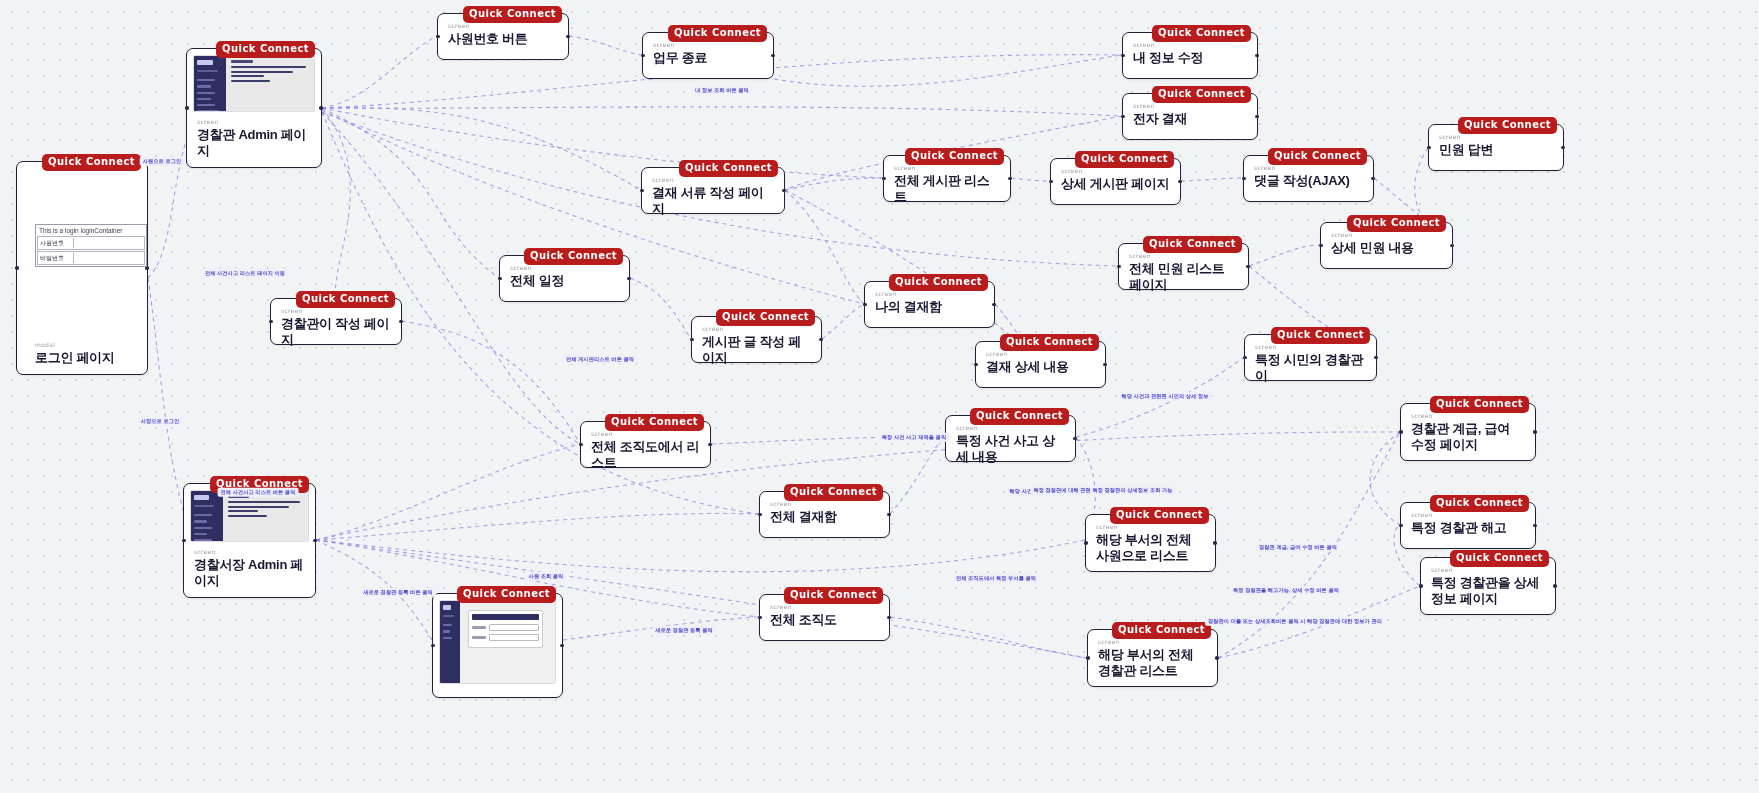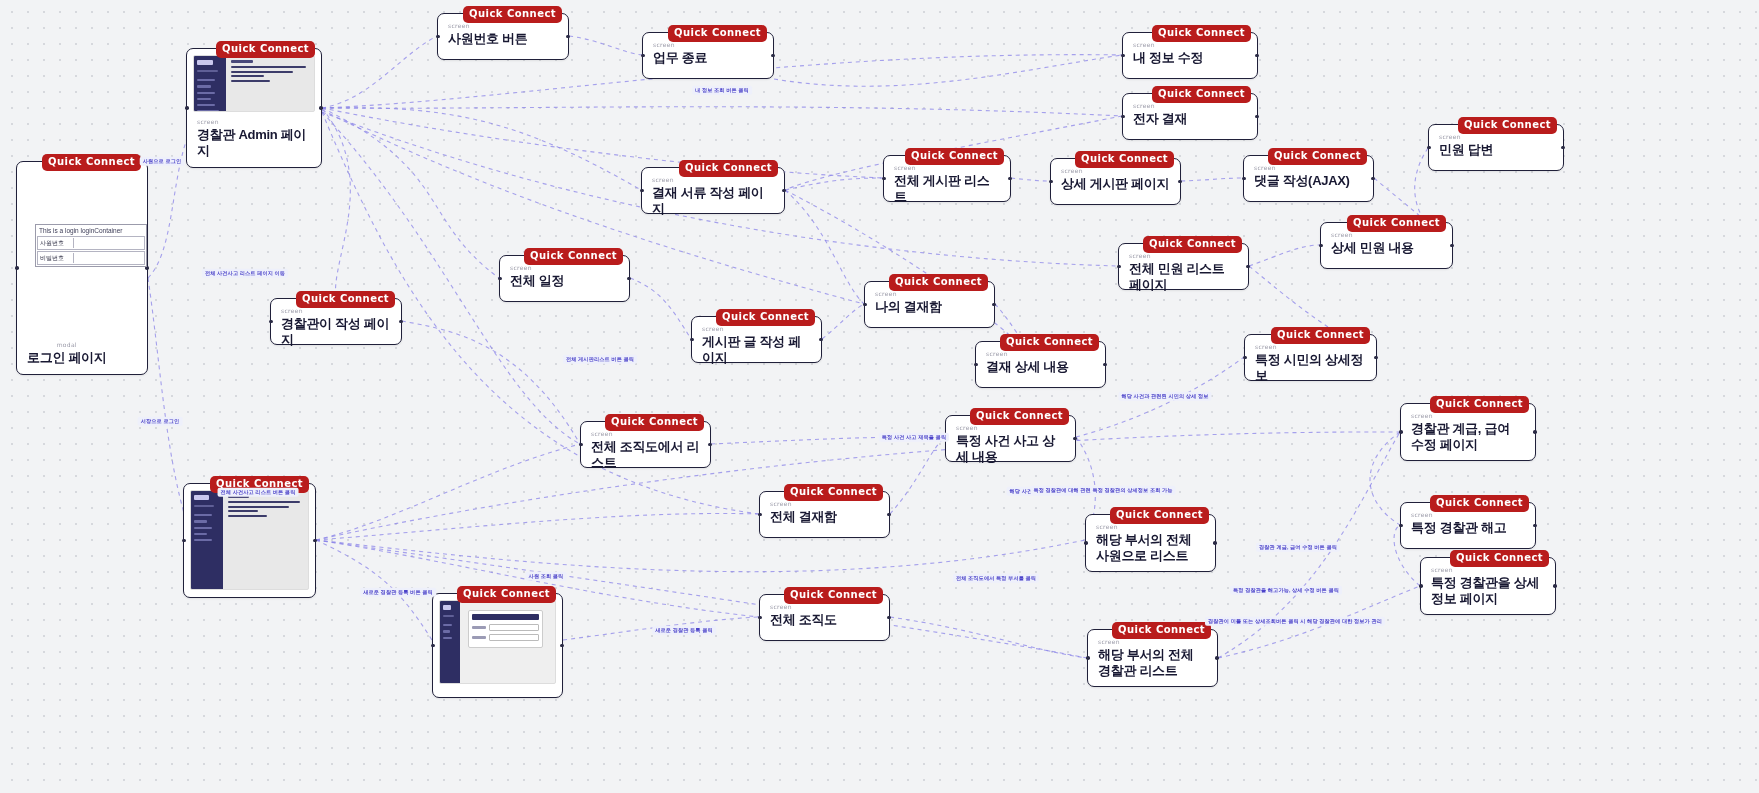--- a/index.html
+++ b/index.html
@@ -245,23 +245,22 @@
     white-space: nowrap;
   }
   .login-row .lv {
     flex: 1;
     background: #fff;
     border-left: 1px solid #b4b4c2;
     margin: 1px;
   }
   .login-meta {
     position: absolute;
-    left: 10px;
+    left: 18px;
     bottom: 8px;
-    text-align: center;
   }
 </style>
 </head>
 <body>
 
 <div id="canvas">
 
   <svg id="edge-layer" viewBox="0 0 1759 793">
 
     <path d="M148 278 C 175 250, 170 180, 190 130"></path>
@@ -566,21 +565,21 @@
           </div>
         </div>
       </div>
       <div class="card" style="left: 1244px; top: 334px; width: 133px; height: 47px;">
         <div class="qc-badge">Quick Connect</div>
         <span class="handle l"></span>
         <span class="handle r"></span>
         <div class="card-body">
           <div class="">
             <div class="card-kind">screen</div>
-            <div class="card-title">특정 시민의 상세정보</div>
+            <div class="card-title">특정 시민의 경찰관이</div>
           </div>
         </div>
       </div>
       <div class="card" style="left: 1400px; top: 403px; width: 136px; height: 58px;">
         <div class="qc-badge">Quick Connect</div>
         <span class="handle l"></span>
         <span class="handle r"></span>
         <div class="card-body">
           <div class="">
             <div class="card-kind">screen</div>
@@ -636,20 +635,24 @@
               <div class="thumb-nav s"></div>
               <div class="thumb-nav"></div>
             </div>
             <div class="thumb-main">
               <div class="thumb-h"></div>
               <div class="thumb-line" style="width:96%"></div>
               <div class="thumb-line" style="width:82%"></div>
               <div class="thumb-line" style="width:40%"></div>
               <div class="thumb-line" style="width:52%"></div>
             </div>
+          </div>
+          <div class="card-meta">
+            <div class="card-kind">screen</div>
+            <div class="card-title">경찰서장 Admin 페이지</div>
           </div>
         </div>
       </div>
       <div class="card" style="left: 759px; top: 491px; width: 131px; height: 47px;">
         <div class="qc-badge">Quick Connect</div>
         <span class="handle l"></span>
         <span class="handle r"></span>
         <div class="card-body">
           <div class="">
             <div class="card-kind">screen</div>

